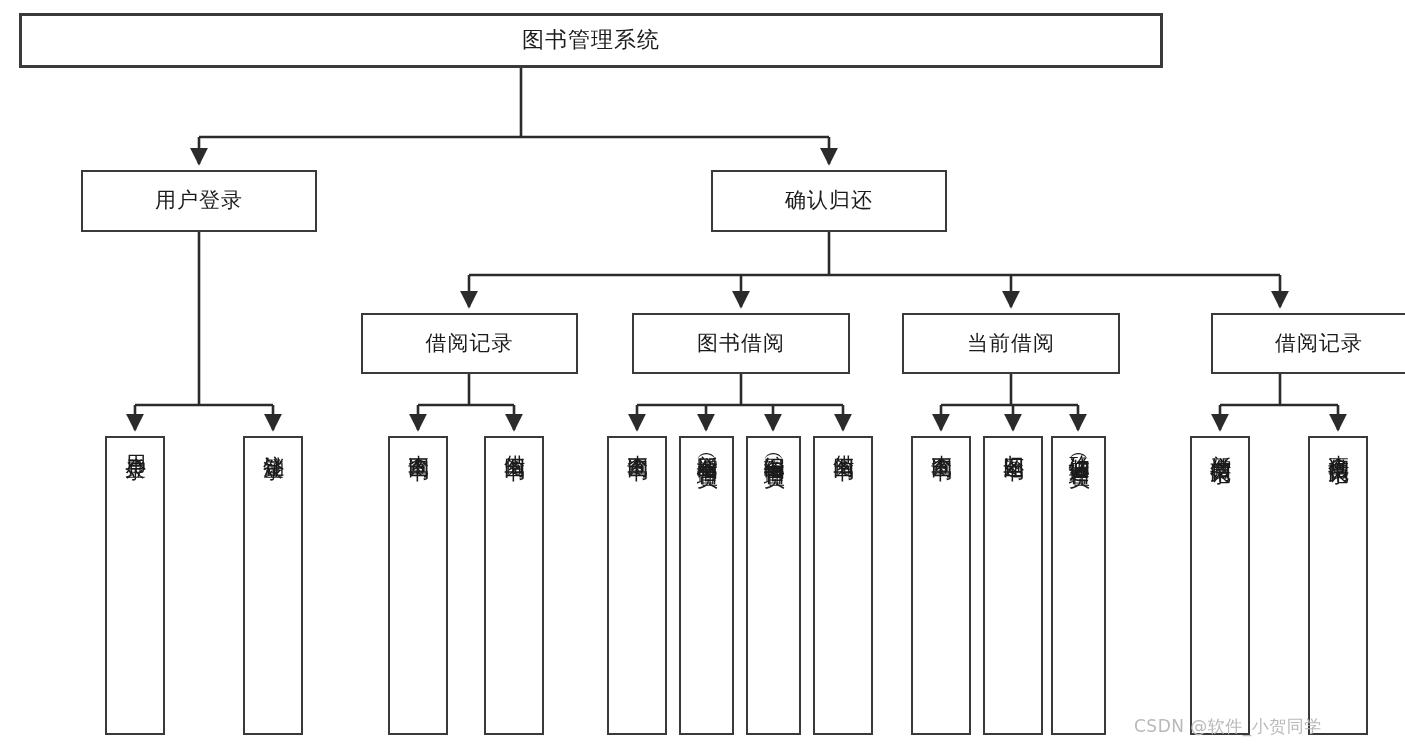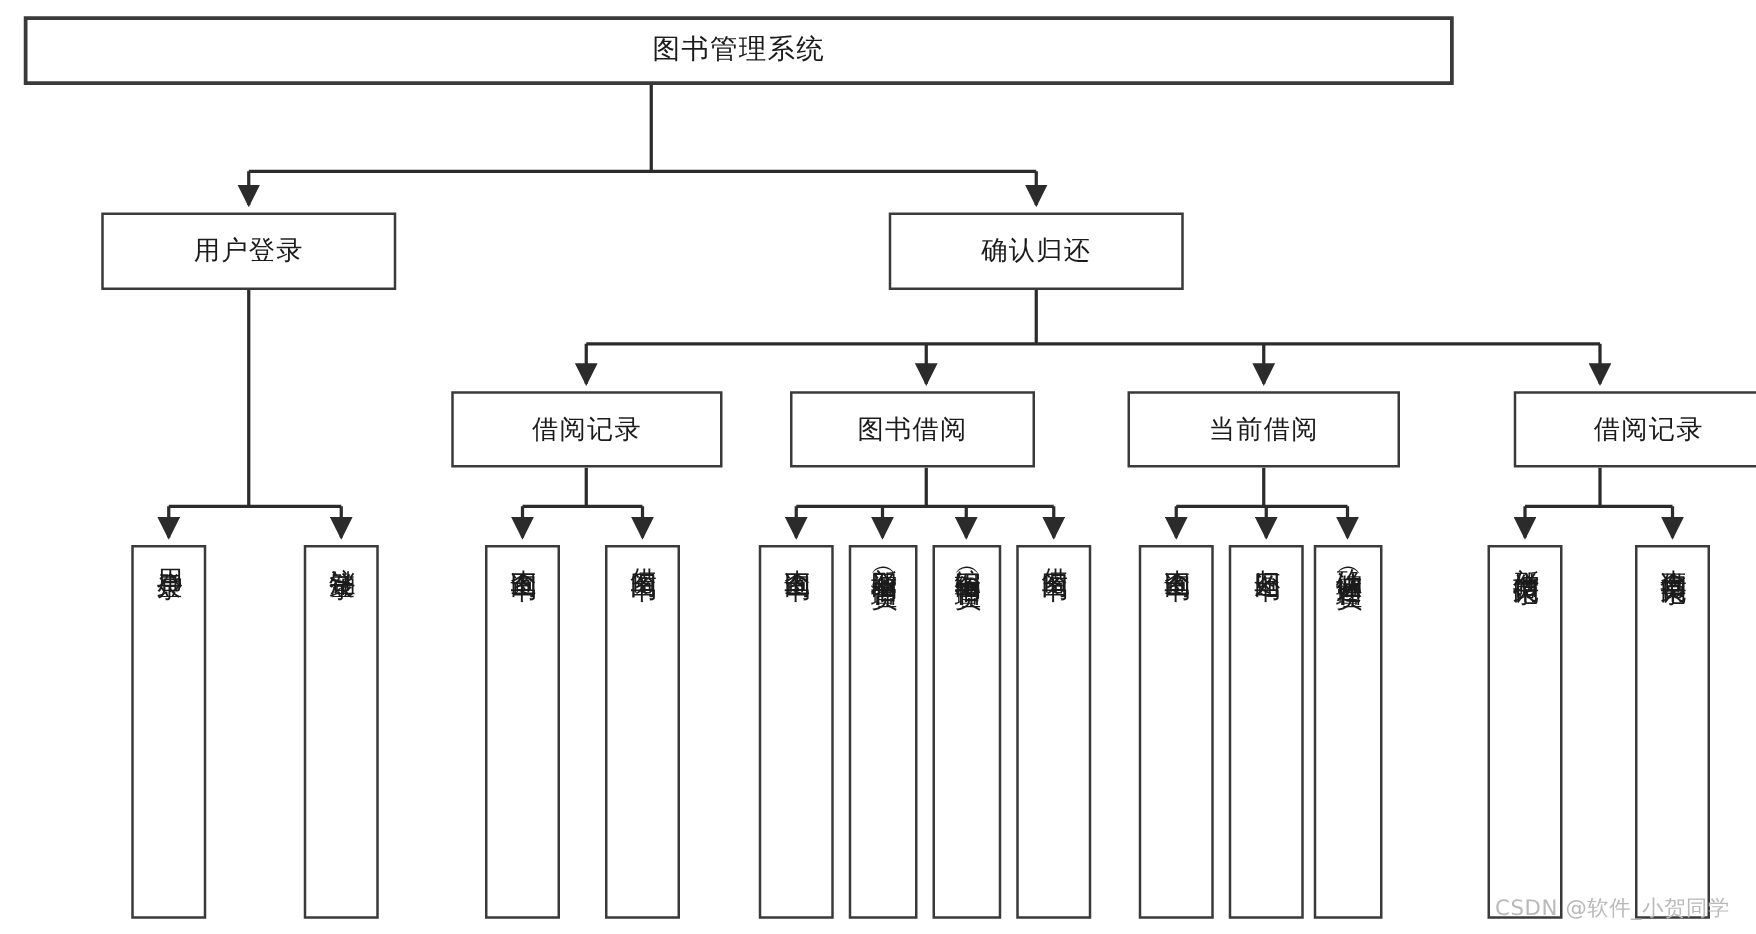--- a/index.html
+++ b/index.html
@@ -128,21 +128,21 @@
   <div class="node" style="left:81px;top:170px;width:236px;height:62px;">
     <span class="label-h">用户登录</span>
   </div>
   <div class="node" style="left:711px;top:170px;width:236px;height:62px;">
     <span class="label-h">确认归还</span>
   </div>
 
   <div class="node" style="left:361px;top:313px;width:217px;height:61px;">
     <span class="label-h">借阅记录</span>
   </div>
-  <div class="node" style="left:632px;top:313px;width:196px;height:61px;">
+  <div class="node" style="left:632px;top:313px;width:218px;height:61px;">
     <span class="label-h">图书借阅</span>
   </div>
   <div class="node" style="left:902px;top:313px;width:218px;height:61px;text-align:right;">
     <span class="label-h">当前借阅</span>
   </div>
   <div class="node" style="left:1172px;top:313px;width:216px;height:61px;margin-left:39px;">
     <span class="label-h">借阅记录</span>
   </div>
 
   <div class="node leaf" style="left:105px;top:436px;width:60px;height:299px;">
@@ -182,15 +182,15 @@
     <span class="label-v">确认归还（管理员）</span>
   </div>
 
   <div class="node leaf" style="left:1190px;top:436px;width:60px;height:299px;">
     <span class="label-v">新增借阅记录</span>
   </div>
   <div class="node leaf" style="left:1308px;top:436px;width:60px;height:299px;">
     <span class="label-v">查询借阅记录</span>
   </div>
 
-  <div id="watermark" style="left:1196px;top:715px;text-align:right;">CSDN @软件_小贺同学</div>
+  <div id="watermark" style="left:1134px;top:715px;text-align:right;">CSDN @软件_小贺同学</div>
 
 </div>
 
 </body></html>

